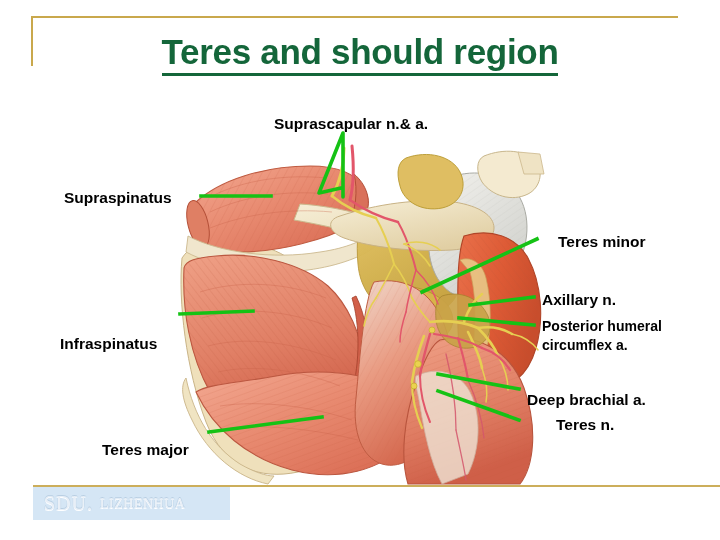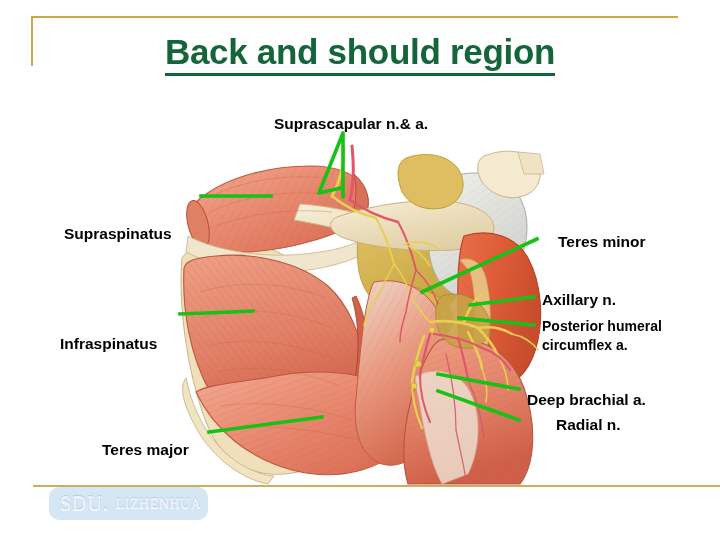--- a/index.html
+++ b/index.html
@@ -52,23 +52,22 @@
   #figure{
     position:absolute;left:168px;top:140px;width:400px;height:348px;
   }
   #figure svg{display:block;width:400px;height:348px;}
 
   
   #leads{position:absolute;left:0;top:0;width:720px;height:540px;pointer-events:none;}
 
   
   .watermark{
-    position:absolute;left:49px;top:487px;width:159px;height:33px;
+    position:absolute;left:33px;top:487px;width:197px;height:33px;
     background:#d5e6f5;
-    border-radius:10px;
   }
   .wm-text{
     position:absolute;left:0;top:0;width:167px;height:33px;
     display:flex;align-items:center;
     font-family:"Liberation Serif", serif;
     color:#e8eff7;
     text-shadow:0 1px 0 #ffffff, 0 -1px 0 #b9cfe3, 1px 0 0 #c9dced, -1px 0 0 #c9dced;
   }
   .wm-a{font-size:20px;letter-spacing:1px;padding-left:11px;}
   .wm-b{font-size:14px;letter-spacing:0.5px;padding-left:7px;}
@@ -76,21 +75,21 @@
 </head>
 <body>
 
 <div id="slide">
 
   <div class="rule-top"></div>
   <div class="rule-left"></div>
   <div class="rule-bottom"></div>
 
   <div class="title">
-    <span>Back and should region</span>
+    <span>Teres and should region</span>
   </div>
 
   <div id="figure">
     <svg viewBox="0 0 400 348" xmlns="http://www.w3.org/2000/svg">
       <defs>
         <linearGradient id="gMus" x1="0" y1="0" x2="1" y2="1">
           <stop offset="0%" stop-color="#f3a992"></stop>
           <stop offset="45%" stop-color="#e88a70"></stop>
           <stop offset="100%" stop-color="#d7664e"></stop>
         </linearGradient>
@@ -321,21 +320,21 @@
     </g>
     <g stroke="#15c215" stroke-width="3.6" fill="none" stroke-linecap="round">
       <path d="M343,133 L343,197 M343,133 L319,193 M319,193 L341,188"></path>
     </g>
   </svg>
 
   <div class="lab" style="left:351px;top:114px;transform:translateX(-50%);">
     <span>Suprascapular n.&amp; a.</span>
   </div>
 
-  <div class="lab" style="left:64px;top:188px;margin-top:36px;">
+  <div class="lab" style="left:64px;top:188px;">
     <span>Supraspinatus</span>
   </div>
 
   <div class="lab" style="left:60px;top:306px;margin-top:28px;">
     <span>Infraspinatus</span>
   </div>
 
   <div class="lab" style="left:102px;top:440px;">
     <span>Teres major</span>
   </div>
@@ -354,21 +353,21 @@
 
   <div class="lab small" style="left:542px;top:337px;">
     <span>circumflex a.</span>
   </div>
 
   <div class="lab" style="left:527px;top:382px;margin-top:8px;">
     <span>Deep brachial a.</span>
   </div>
 
   <div class="lab" style="left:556px;top:415px;">
-    <span>Radial n.</span>
+    <span>Teres n.</span>
   </div>
 
   <div class="watermark">
     <div class="wm-text">
       <span class="wm-a">SDU.</span>
       <span class="wm-b">LIZHENHUA</span>
     </div>
   </div>
 
 </div>

